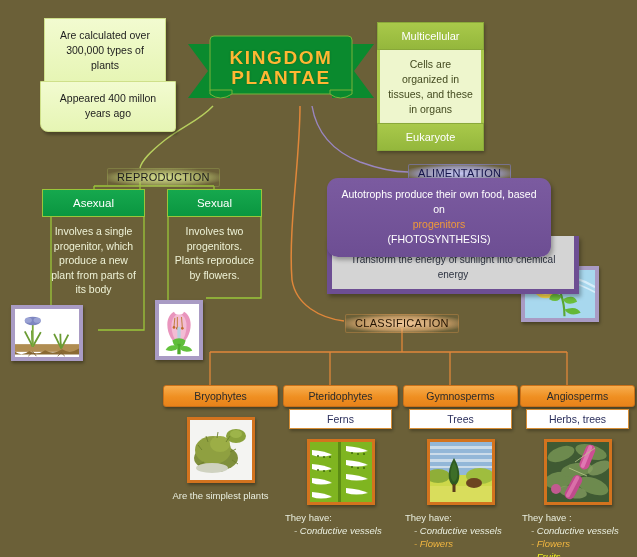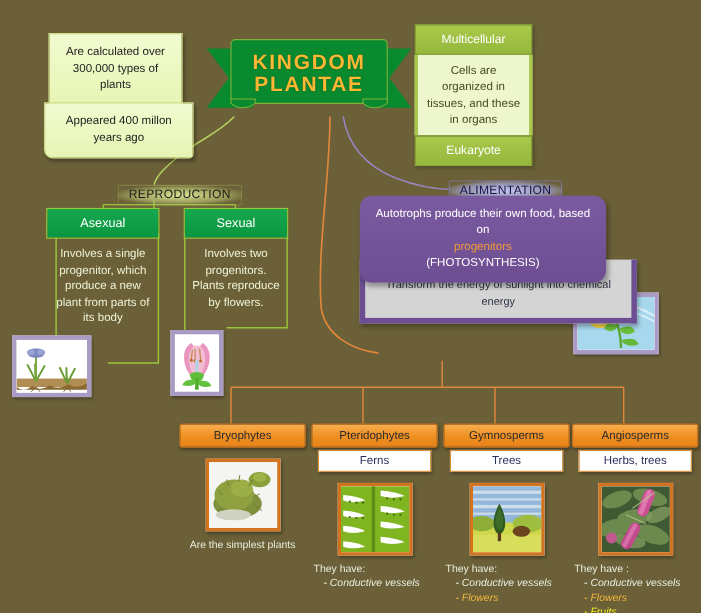--- a/index.html
+++ b/index.html
@@ -25,21 +25,21 @@
   svg.links {
     position: absolute;
     left: 0; top: 0;
     width: 637px;
     height: 557px;
     pointer-events: none;
   }
   .node { position: absolute; box-sizing: border-box; }
 
   
-  .sticky-wrap { left: 40px; top: 30px; width: 130px; }
+  .sticky-wrap { left: 40px; top: 18px; width: 130px; }
   .sticky {
     background: linear-gradient(180deg,#f2fbd0 0%, #e6f5b4 100%);
     border: 1px solid #cfe08a;
     color: #1d1d1d;
     font-size: 10.5px;
     line-height: 15px;
     text-align: center;
     padding: 9px 8px 10px 8px;
     box-shadow: 2px 3px 3px rgba(0,0,0,0.28);
     position: relative;
@@ -264,20 +264,21 @@
   </div>
 
   <div class="node cellstack">
     <div class="cell-head">Multicellular</div>
     <div class="cell-body">Cells are organized in tissues, and these in organs</div>
     <div class="cell-foot">Eukaryote</div>
   </div>
 
   <div class="node glow-label glow-repro">REPRODUCTION</div>
   <div class="node glow-label glow-alim">ALIMENTATION</div>
+  <div class="node glow-label glow-class">CLASSIFICATION</div>
 
   <div class="node asexual">
     <div class="repro-head">Asexual</div>
     <div class="repro-body">Involves a single progenitor, which produce a new plant from parts of its body</div>
   </div>
 
   <div class="node sexual">
     <div class="repro-head">Sexual</div>
     <div class="repro-body">Involves two progenitors. Plants reproduce by flowers.</div>
   </div>

